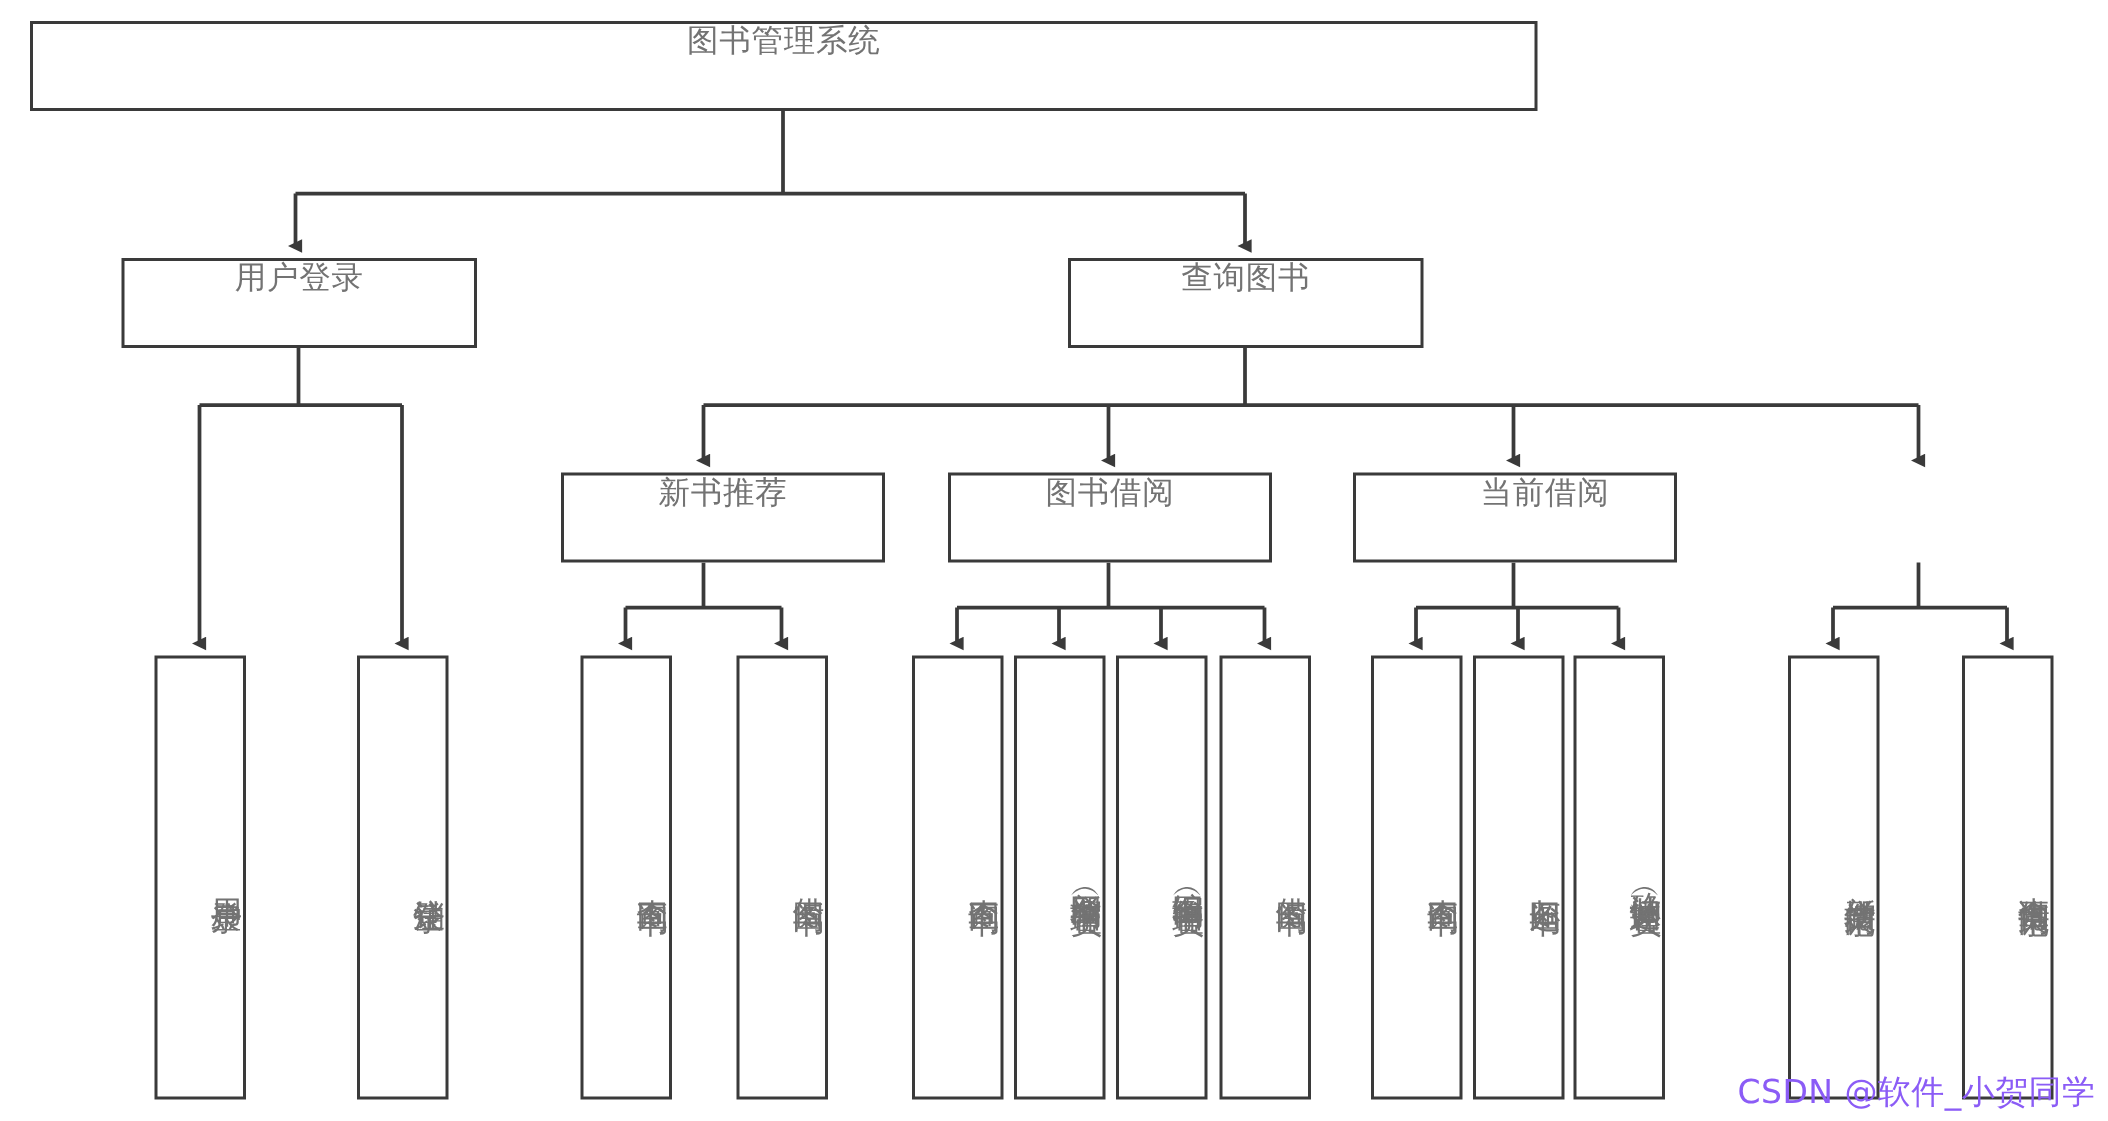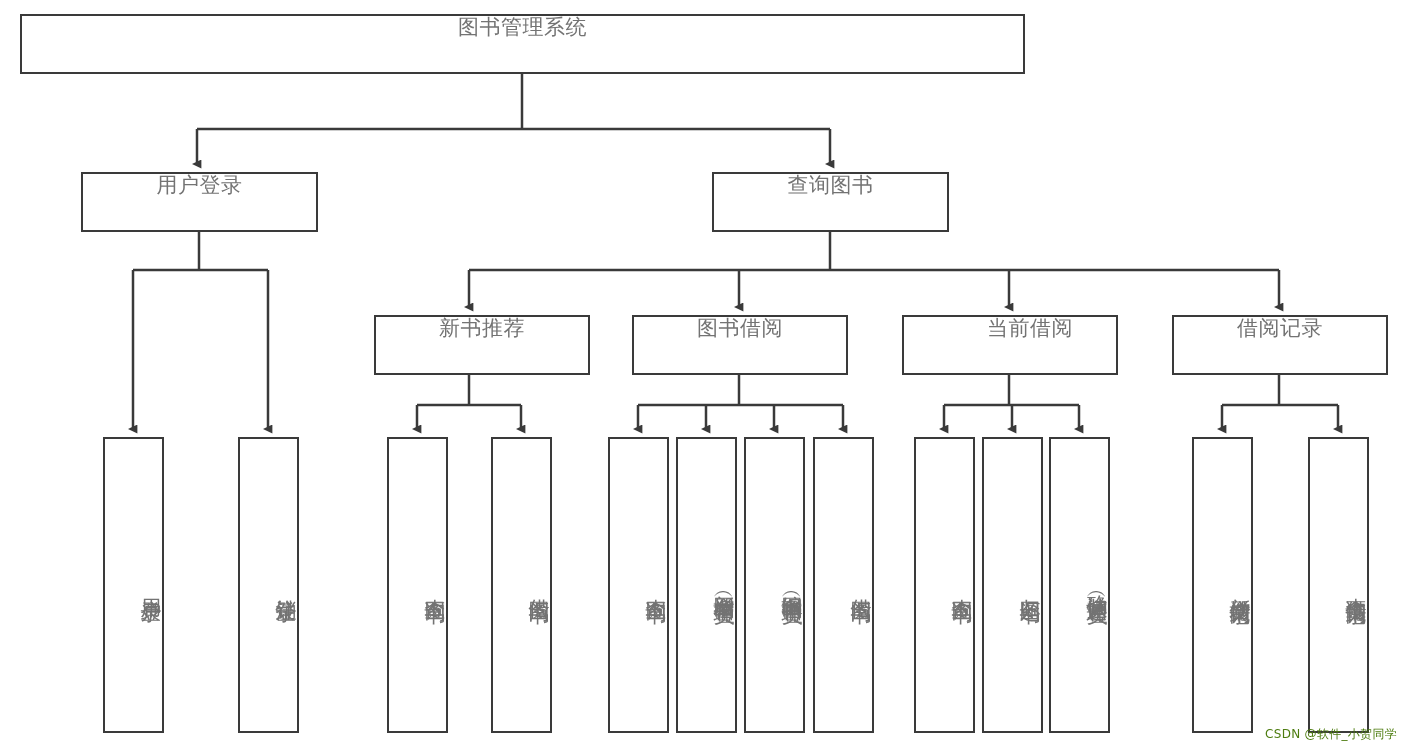--- a/index.html
+++ b/index.html
@@ -54,22 +54,22 @@
     display: block;
   }
   .node.horiz .label {
     white-space: nowrap;
     display: block;
   }
   #watermark {
     position: absolute;
     right: 8px;
     bottom: 4px;
-    font-size: 12px;
-    color: #4d7c0f;
+    font-size: 22px;
+    color: #8b5cf6;
     white-space: nowrap;
     letter-spacing: 0.3px;
   }
 </style>
 </head>
 <body>
 
 <div id="canvas">
 
   <svg class="wires" viewBox="0 0 1405 747">
@@ -135,23 +135,20 @@
 
   <div class="node horiz" style="left:362px; top:315px; width:216px; height:60px;margin-left:12px;">
     <span class="label">新书推荐</span>
   </div>
   <div class="node horiz" style="left:632px; top:315px; width:216px; height:60px;">
     <span class="label">图书借阅</span>
   </div>
   <div class="node horiz" style="left:902px; top:315px; width:216px; height:60px;padding-left:40px;">
     <span class="label">当前借阅</span>
   </div>
-  <div class="node horiz" style="left:1172px; top:315px; width:216px; height:60px;">
-    <span class="label">借阅记录</span>
-  </div>
 
   <div class="node vert" style="left:103px; top:437px; width:61px; height:296px;">
     <span class="label">用户登录</span>
   </div>
   <div class="node vert" style="left:238px; top:437px; width:61px; height:296px;">
     <span class="label">注销登录</span>
   </div>
 
   <div class="node vert" style="left:387px; top:437px; width:61px; height:296px;">
     <span class="label">查询图书</span>

